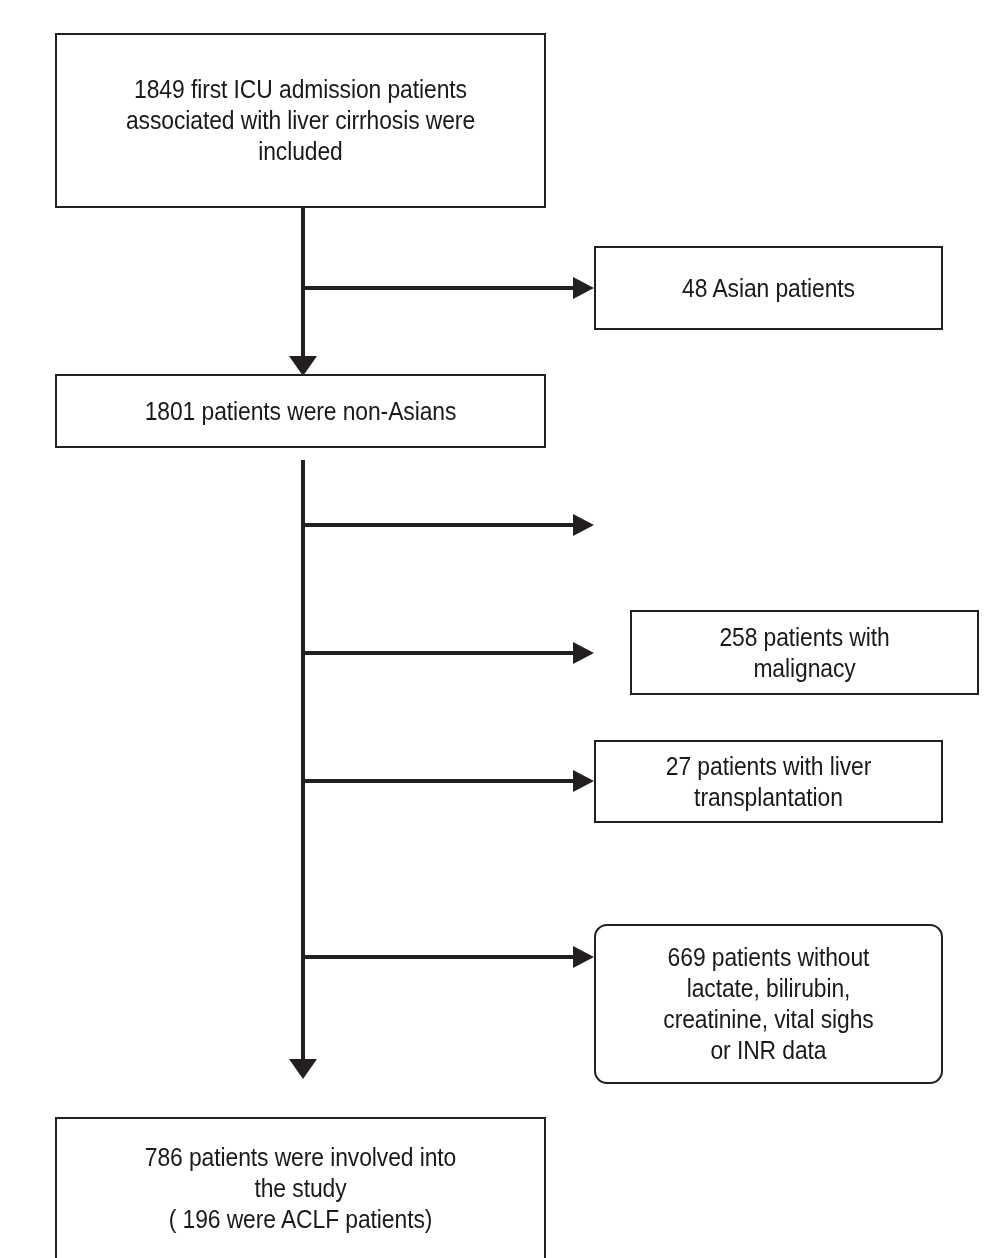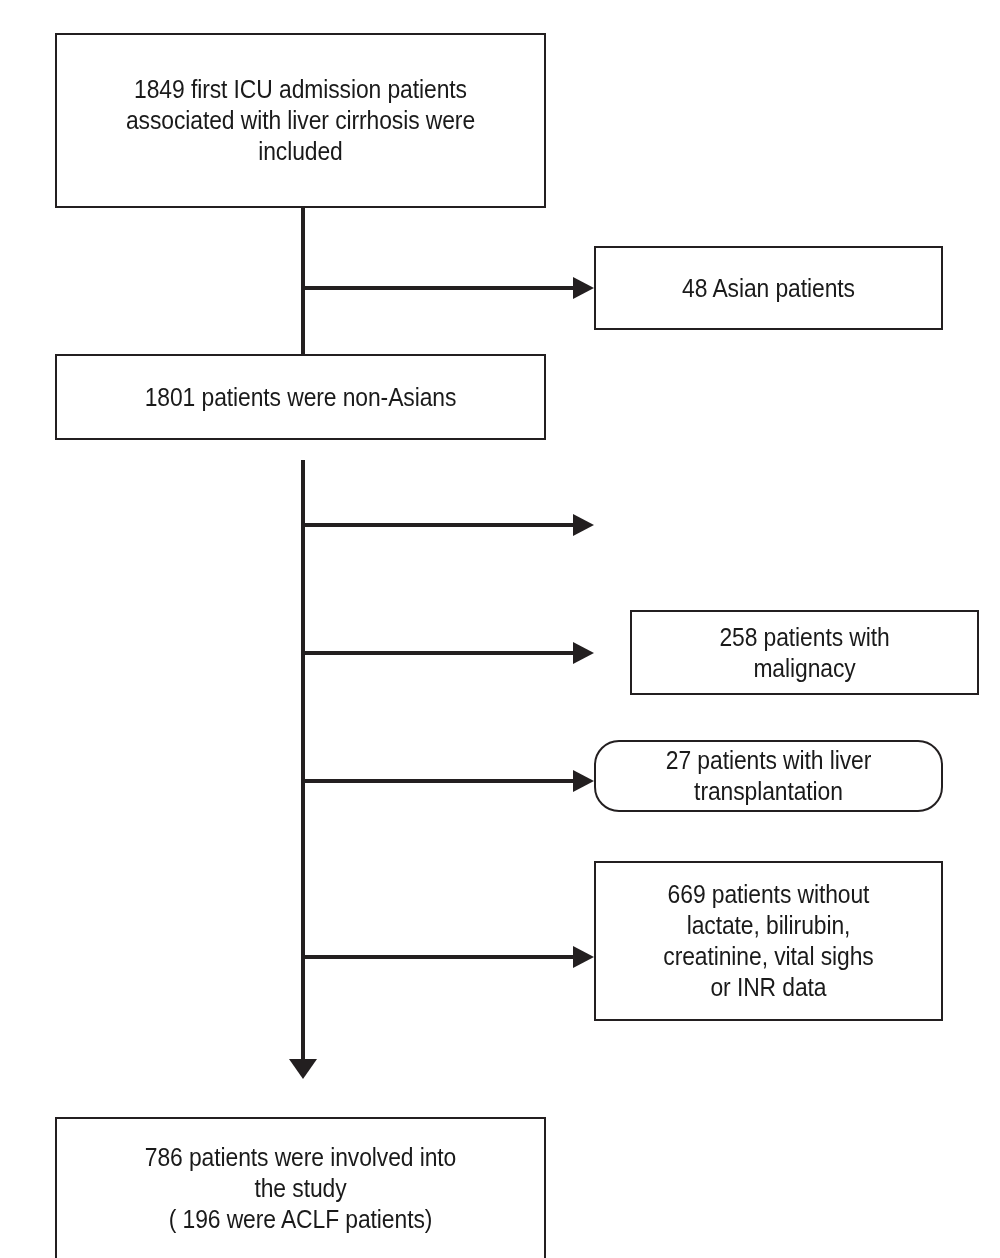--- a/index.html
+++ b/index.html
@@ -39,28 +39,28 @@
     letter-spacing: -0.1px;
     white-space: pre-line;
     transform: scaleX(0.88);
     transform-origin: center center;
   }
   
   .node-main { left: 55px; width: 491px; }
   .node-side { left: 594px; width: 349px; }
 
   #node-included      { top: 33px;   height: 175px; }
-  #node-nonasian      { top: 354px;  height: 86px;  }
+  #node-nonasian      { top: 374px;  height: 74px;  }
   #node-final         { top: 1077px; height: 143px; margin-top: 40px; }
 
   #node-asian         { top: 246px;  height: 84px;  }
   #node-hiv           { top: 484px;  height: 84px;  }
   #node-malignancy    { top: 610px;  height: 85px; margin-left: 36px;  }
-  #node-transplant    { top: 740px;  height: 72px; border-radius: 25px;  }
-  #node-missingdata   { top: 861px;  height: 160px; }
+  #node-transplant    { top: 740px;  height: 83px;  }
+  #node-missingdata   { top: 924px;  height: 160px; border-radius: 13px; }
 
   
   .vline {
     position: absolute;
     width: 4px;
     background: #231f20;
     left: 301px;
   }
   #vline-top    { top: 208px; height: 150px; }
   #vline-bottom { top: 460px; height: 601px; }

